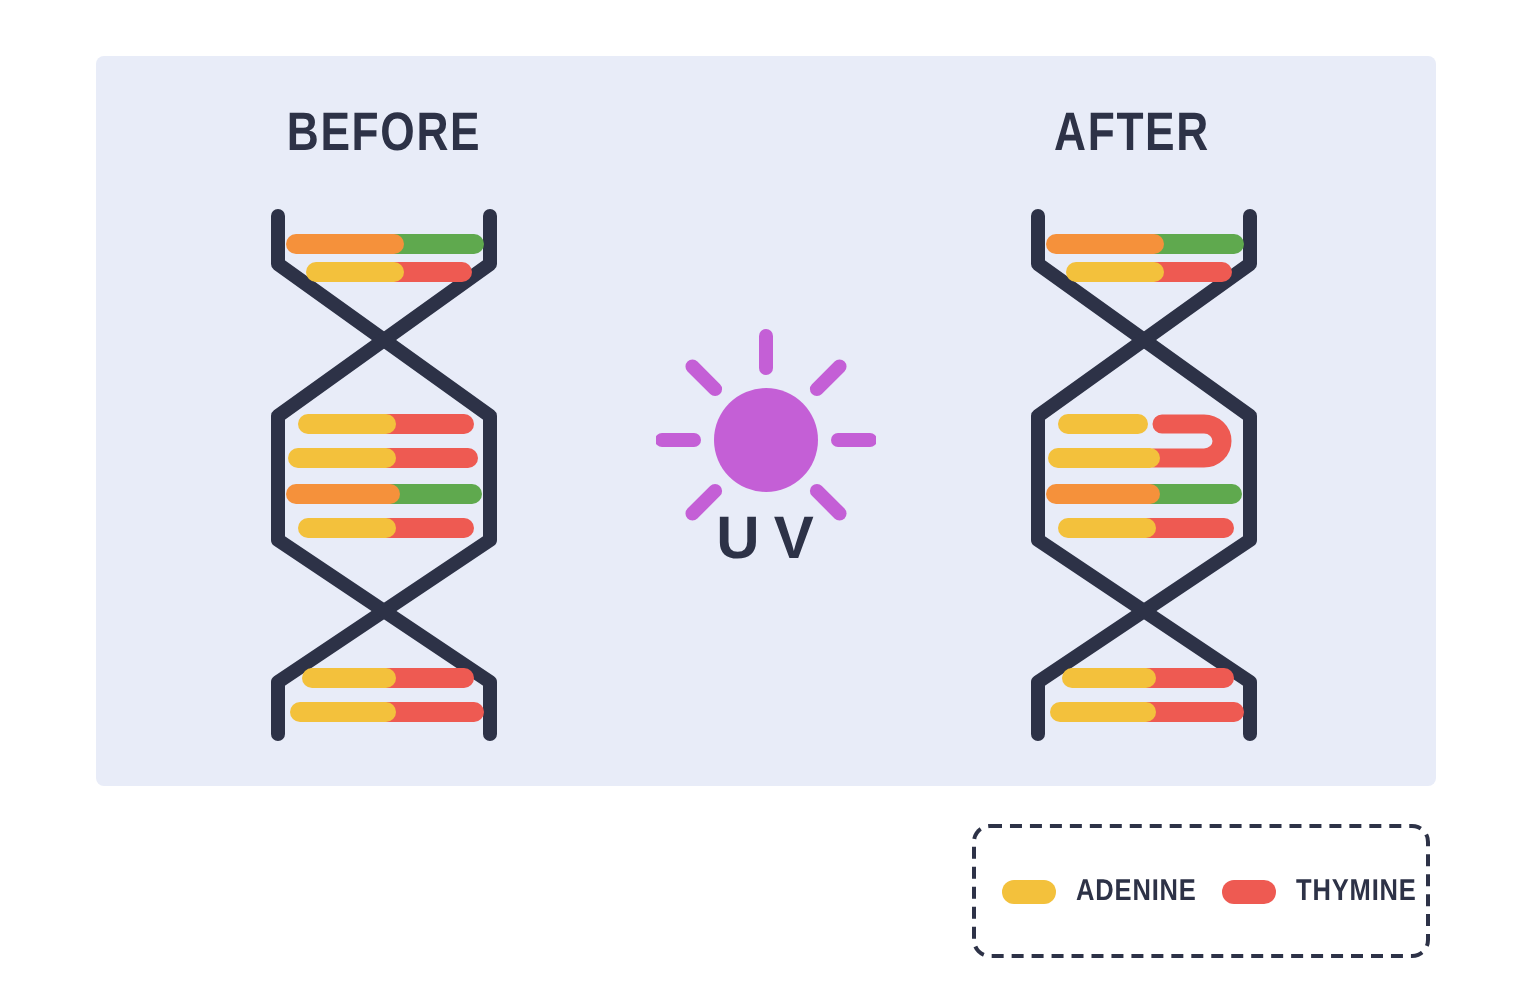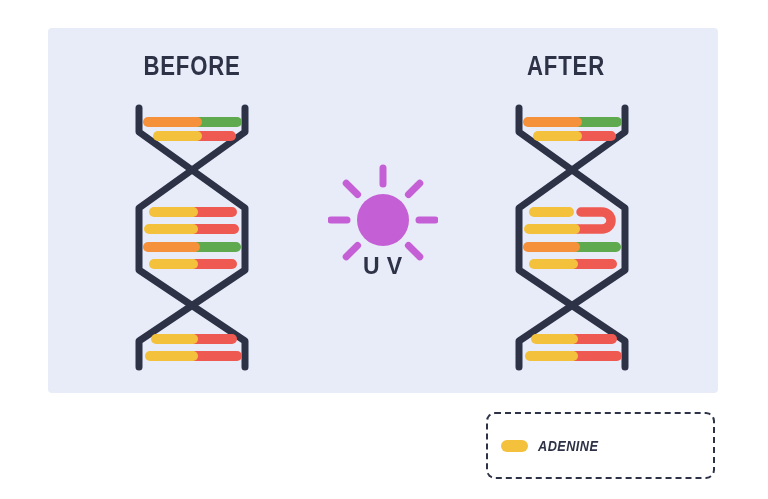--- a/index.html
+++ b/index.html
@@ -18,28 +18,28 @@
     transform:translateX(-50%) scaleX(0.82); transform-origin:center;
   }
   #title-before { left:192px; }
   #title-after  { left:566px; }
   svg.dna { position:absolute; width:130px; height:280px; top:95px; }
   #dna-before { left:127px; }
   #dna-after  { left:507px; }
   #sun-svg { position:absolute; left:328px; top:158px; width:110px; height:110px; }
   .uv {
     position:absolute; left:386px; top:253px; transform:translateX(-50%);
-    color:var(--navy,#2d3247); font-size:23px; font-weight:800; letter-spacing:7px;
+    color:var(--navy,#2d3247); font-size:30px; font-weight:800; letter-spacing:7px;
     white-space:nowrap;
   }
   .legend {
     position:absolute; left:486px; top:412px; width:229px; height:67px;
     box-sizing:border-box; border:2.5px dashed var(--navy,#2d3247); border-radius:9px;
     display:grid; grid-template-columns:1fr 1fr; align-content:center;
-    row-gap:8px; column-gap:2px; padding:0 13px;font-style:italic;
+    row-gap:8px; column-gap:2px; padding:0 13px;
   }
   .legend-item { display:flex; align-items:center; gap:10px; }
   .pill { width:27px; height:12px; border-radius:6px; flex:0 0 auto; }
   .legend-label {
     color:var(--navy,#2d3247); font-size:15px; font-weight:800; letter-spacing:0.5px;
     transform:scaleX(0.85); transform-origin:left center; white-space:nowrap;
   }
 </style>
 </head>
 <body>
@@ -100,13 +100,17 @@
     <line x1="29" y1="244" x2="66" y2="244" stroke="#f3c13c" stroke-width="10" stroke-linecap="round"></line>
     <line x1="66" y1="261" x2="110" y2="261" stroke="#ee5a52" stroke-width="10" stroke-linecap="round"></line>
     <line x1="23" y1="261" x2="66" y2="261" stroke="#f3c13c" stroke-width="10" stroke-linecap="round"></line>
   </svg>
 
 <div class="legend" id="legend">
     <div class="legend-item">
       <span class="pill" style="background: rgb(243, 193, 60);"></span>
       <span class="legend-label">ADENINE</span>
     </div>
+    <div class="legend-item">
+      <span class="pill" style="background: rgb(238, 90, 82);"></span>
+      <span class="legend-label">THYMINE</span>
+    </div>
   </div>
 
 </body></html>

